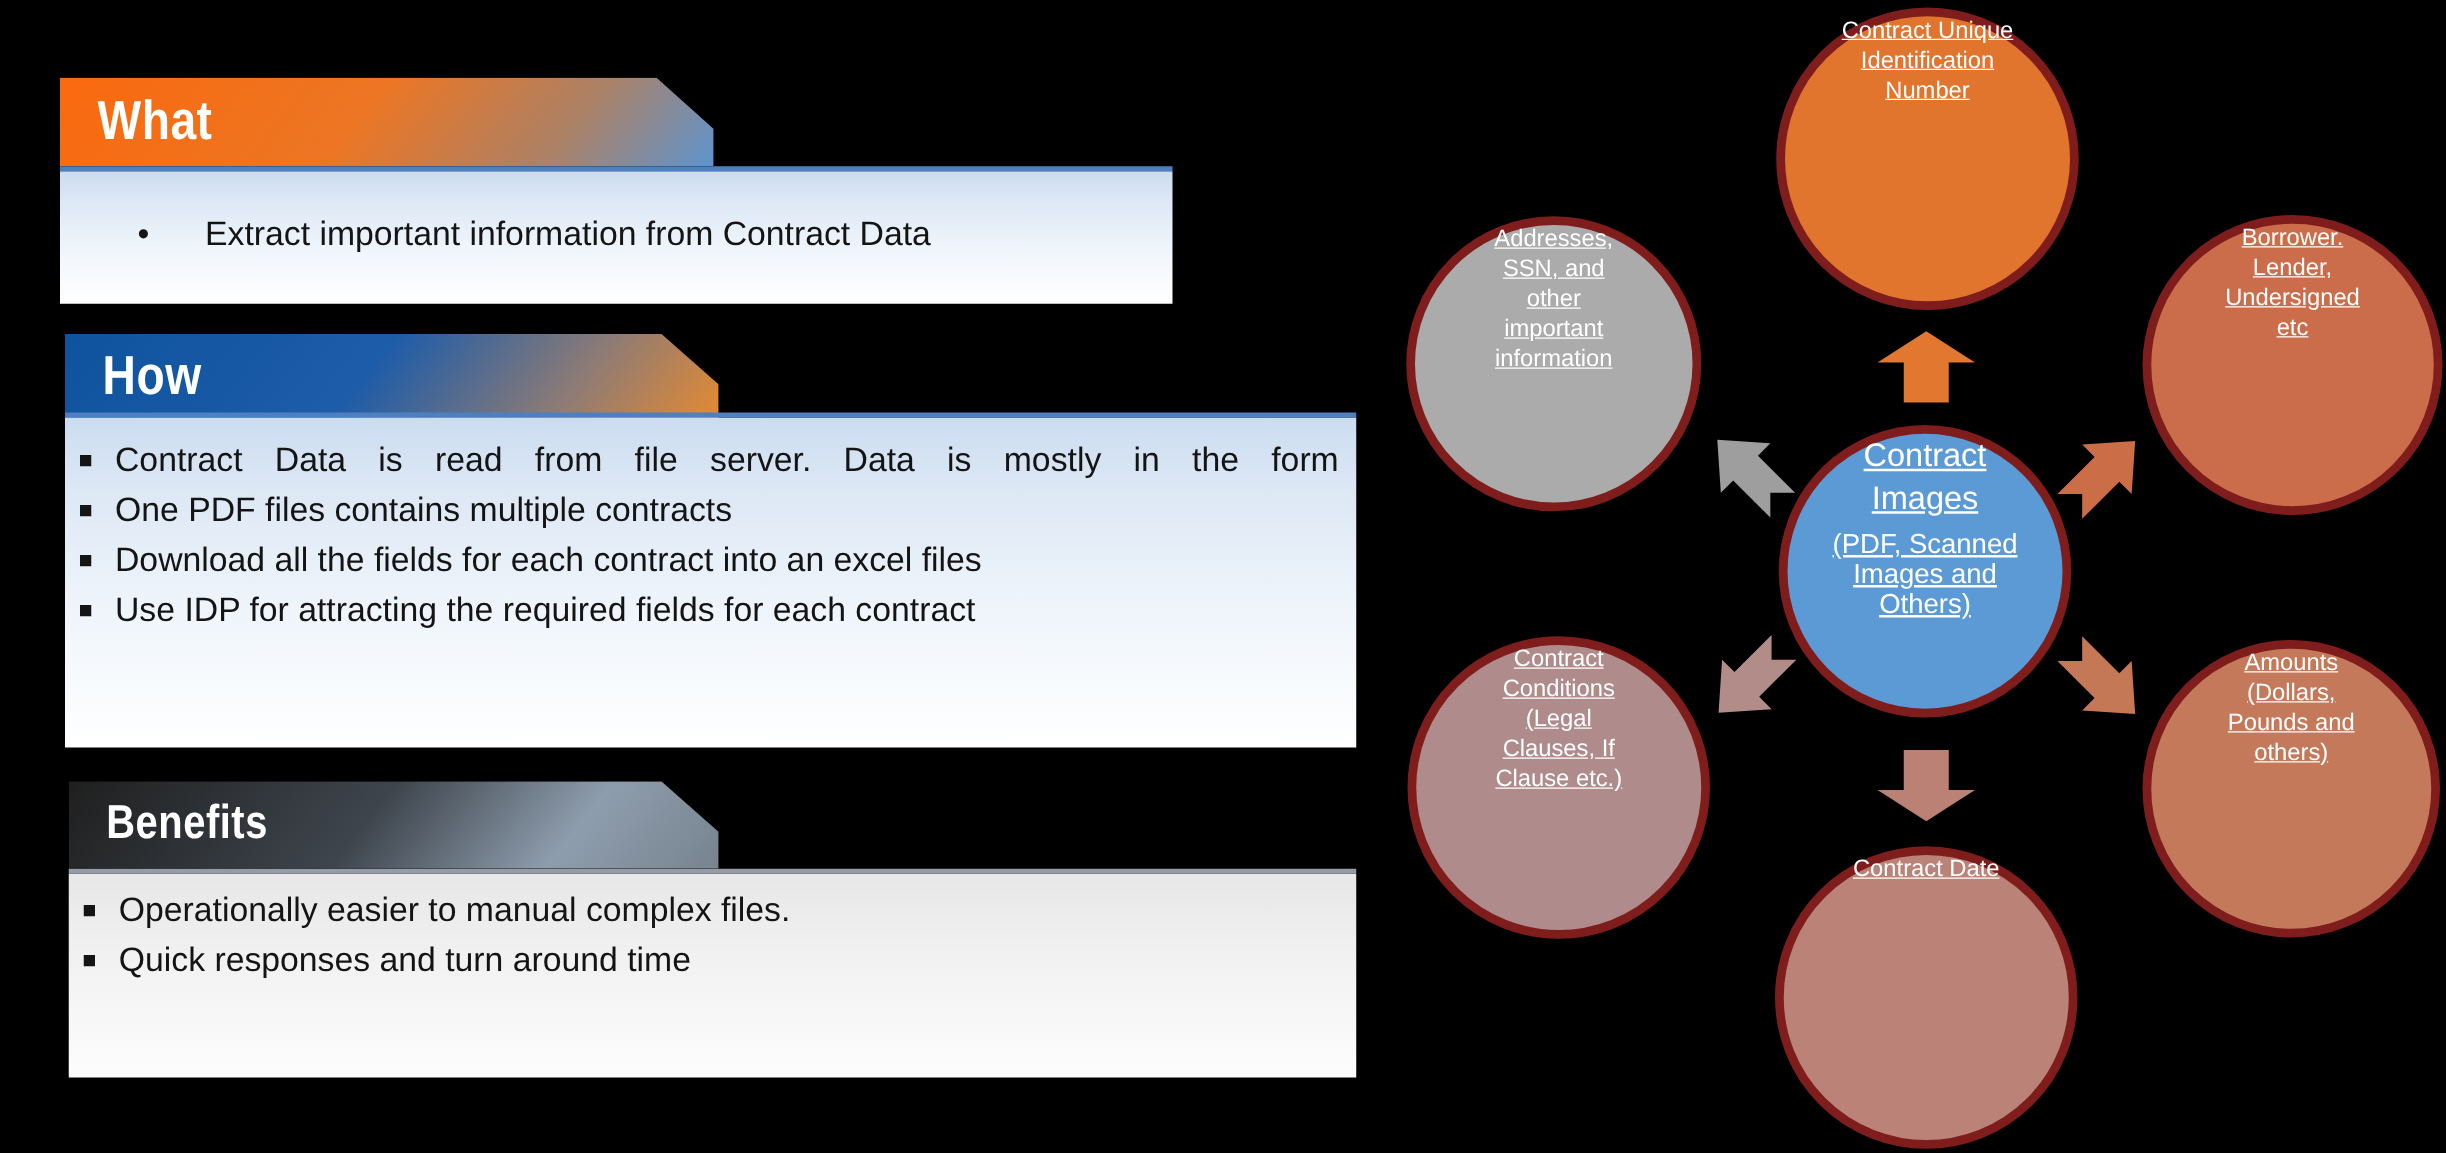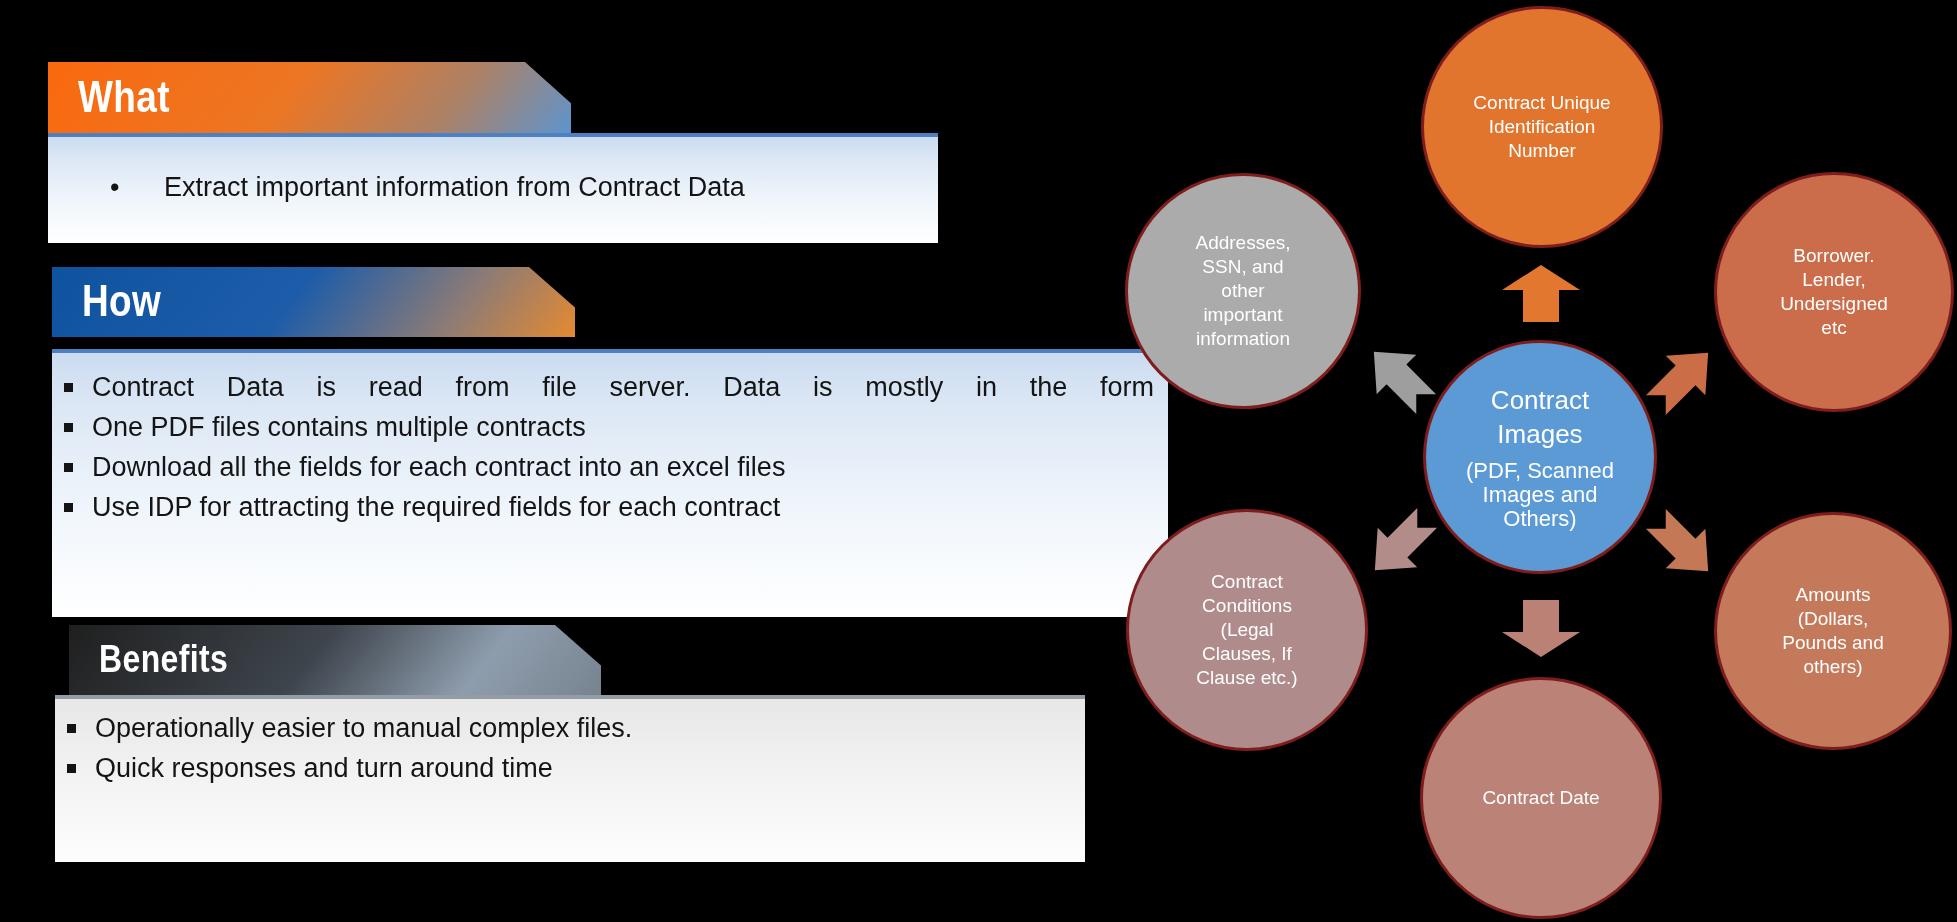--- a/index.html
+++ b/index.html
@@ -27,22 +27,22 @@
   
   ul.sq li{padding-left:40px;}
   ul.sq li::before{content:"";position:absolute;left:12px;top:16px;width:9px;height:9px;
        background:#141414;}
   
   ul.dot li{padding-left:116px;}
   ul.dot li::before{content:"\2022";position:absolute;left:62px;top:0;font-size:27px;
        line-height:40px;color:#141414;}
 
   
-  .circle{position:absolute;border-radius:50%;border:3px solid #7f1d1d;box-sizing:border-box;
-       display:flex;align-items:center;justify-content:center;text-align:center;color:#fff;}
+  .circle{position:absolute;border-radius:50%;border:7px solid #7f1d1d;box-sizing:border-box;
+       display:flex;align-items:flex-start;justify-content:center;text-align:center;color:#fff;text-decoration:underline;}
   .circ-label{font-size:19px;line-height:24px;}
   .node-top .circ-label{width:170px;}
   .node-top-left .circ-label{width:122px;}
   .node-top-right .circ-label{width:132px;}
   .node-bottom-right .circ-label{width:110px;}
   .node-bottom-left .circ-label{width:106px;}
   .node-bottom .circ-label{width:200px;}
   .hub-inner{display:flex;flex-direction:column;align-items:center;}
   .hub-title{font-size:26px;line-height:34px;width:120px;text-align:center;}
   .hub-sub{font-size:22px;line-height:24px;width:172px;text-align:center;margin-top:8px;}
@@ -64,38 +64,38 @@
   <ul class="blist dot" style="padding-top:30px;">
       <li>
         <div class="bline">Extract important information from Contract Data</div>
       </li>
     </ul>
 </div>
 
 <div class="hdr hdr-how" style="left: 52px; top: 267px; width: 523px; height: 70px; background: linear-gradient(128deg, rgb(14, 83, 158) 0%, rgb(29, 92, 169) 46%, rgb(140, 123, 118) 76%, rgb(229, 138, 49) 100%);">
   <span class="hdr-label">How</span>
 </div>
-<div class="content-box content-blue" style="left:52px;top:349px;width:1116px;height:268px;">
+<div class="content-box content-blue" style="left:52px;top:330px;width:1033px;height:268px;">
   <ul class="blist sq" style="padding-top:14px;">
       <li>
         <div class="bline stretch">Contract Data is read from file server. Data is mostly in the form</div>
       </li>
       <li>
         <div class="bline">One PDF files contains multiple contracts</div>
       </li>
       <li>
         <div class="bline">Download all the fields for each contract into an excel files</div>
       </li>
       <li>
         <div class="bline">Use IDP for attracting the required fields for each contract</div>
       </li>
     </ul>
 </div>
 
-<div class="hdr hdr-benefits" style="left: 69px; top: 625px; width: 520px; height: 70px; background: linear-gradient(128deg, rgb(31, 31, 31) 0%, rgb(62, 69, 77) 46%, rgb(142, 157, 173) 76%, rgb(119, 131, 143) 100%); padding-left: 12px;">
+<div class="hdr hdr-benefits" style="left: 55px; top: 625px; width: 520px; height: 70px; background: linear-gradient(128deg, rgb(31, 31, 31) 0%, rgb(62, 69, 77) 46%, rgb(142, 157, 173) 76%, rgb(119, 131, 143) 100%);">
   <span class="hdr-label">Benefits</span>
 </div>
 <div class="content-box content-gray" style="left:55px;top:695px;width:1030px;height:167px;">
   <ul class="blist sq" style="padding-top:9px;">
       <li>
         <div class="bline">Operationally easier to manual complex files.</div>
       </li>
       <li>
         <div class="bline">Quick responses and turn around time</div>
       </li>

